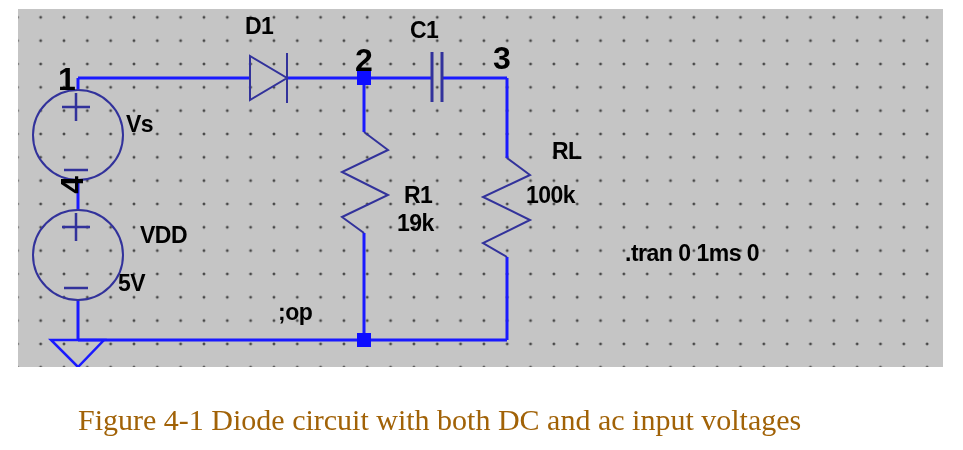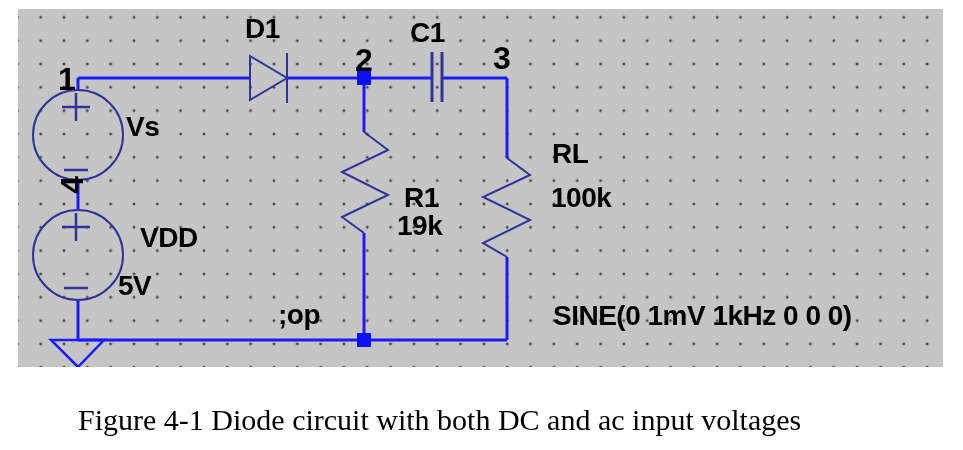--- a/index.html
+++ b/index.html
@@ -7,28 +7,28 @@
        font-family:"Liberation Sans",sans-serif;}
   .canvas{
     position:absolute;left:18px;top:9px;width:925px;height:358px;
     background-color:#c5c5c5;
     background-image:radial-gradient(circle,#474747 1.4px,rgba(0,0,0,0) 1.6px);
     background-size:23.33px 23.33px;
     background-position:11px 20px;
   }
   .canvas svg{position:absolute;left:0;top:0;}
   .lbl{
-    position:absolute;color:#000;font-weight:bold;font-size:28px;line-height:1;
+    position:absolute;color:#000;font-weight:bold;font-size:23px;line-height:1;
     white-space:nowrap;letter-spacing:-0.5px;
   }
   .node{font-size:32px;}
   .rot{width:28px;height:28px;display:flex;align-items:center;justify-content:center;
        transform:rotate(-90deg);}
   .caption{
-    position:absolute;left:78px;top:402px;color:#000000;
+    position:absolute;left:78px;top:402px;color:#a16207;
     font-family:"Liberation Serif",serif;font-size:30px;line-height:1.2;
     white-space:nowrap;
   }
 </style>
 </head>
 <body>
 
 <div class="canvas">
 
   <svg width="925" height="358" viewBox="0 0 925 358">
@@ -85,19 +85,19 @@
   <div class="lbl node rot" style="left:40px;top:162px">4</div>
 
   <div class="lbl" style="left:227px;top:6px">D1</div>
   <div class="lbl" style="left:392px;top:10px">C1</div>
   <div class="lbl" style="left:108px;top:104px">Vs</div>
   <div class="lbl" style="left:122px;top:215px">VDD</div>
   <div class="lbl" style="left:100px;top:263px">5V</div>
   <div class="lbl" style="left:386px;top:175px">R1</div>
   <div class="lbl" style="left:379px;top:203px">19k</div>
   <div class="lbl" style="left:534px;top:131px">RL</div>
-  <div class="lbl" style="left:533px;top:175px">100k</div>
+  <div class="lbl" style="left:508px;top:175px">100k</div>
 
   <div class="lbl" style="left:260px;top:292px">;op</div>
-  <div class="lbl" style="left:535px;top:293px">SINE(0 1mV 1kHz 0 0 0)</div>
+  <div class="lbl" style="left:607px;top:233px">.tran 0 1ms 0</div>
 </div>
 
 <div class="caption">Figure 4-1 Diode circuit with both DC and ac input voltages</div>
 
 </body></html>

